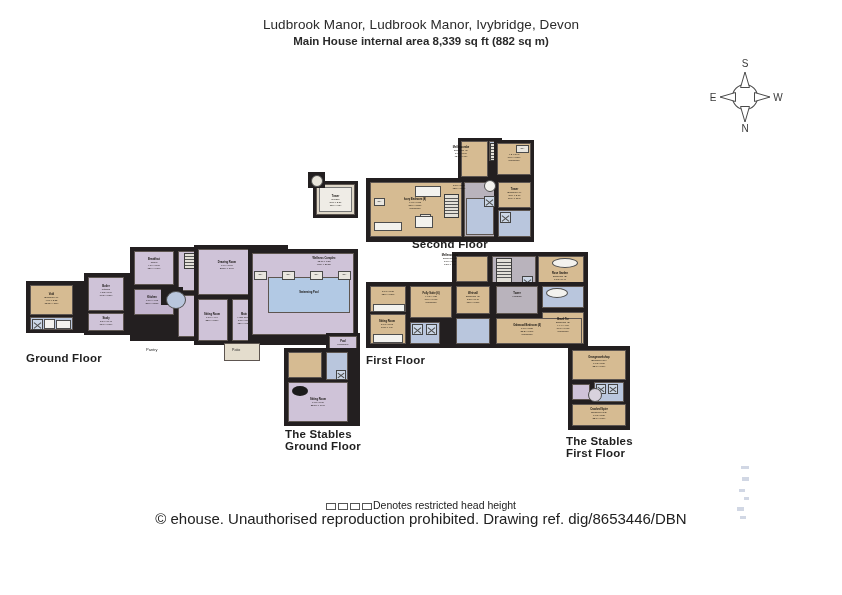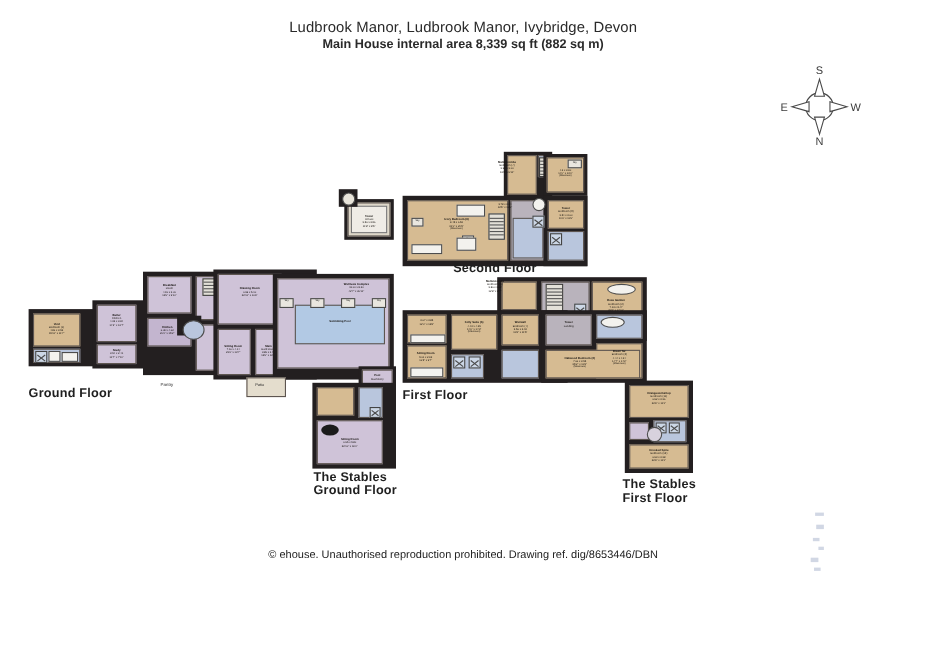--- a/index.html
+++ b/index.html
@@ -61,21 +61,21 @@
   .xbox:before,.xbox:after{content:"";position:absolute;left:0;top:50%;width:100%;
       height:0;border-top:.55px solid #4a4a4a;transform-origin:center;}
   .xbox:before{transform:rotate(38deg);}
   .xbox:after{transform:rotate(-38deg);}
 
   
   #footer{left:0;top:498px;width:842px;text-align:center;}
   #foot1{font-size:11px;font-weight:bold;color:#212121;line-height:15px;}
   #foot2{font-size:10.5px;color:#212121;line-height:14px;}
   #foot3{font-size:10.5px;color:#212121;line-height:14px;}
-  #foot4{font-size:10px;color:#212121;line-height:14px;}
+  #foot4{font-size:15px;color:#212121;line-height:14px;}
   .hh-glyph{display:inline-block;width:44px;height:7px;margin-right:3px;
             vertical-align:-1px;position:relative;}
   .hh-glyph i{position:absolute;top:0;bottom:0;width:8px;border:1px solid #555;
               border-top-color:#555;border-bottom-color:#555;}
 
   
   .artifact{position:absolute;background:#9aa7c4;opacity:.45;}
 </style>
 </head>
 <body>
@@ -452,14 +452,19 @@
 <div class="abs floor-label" style="left:566px;top:447px;">First Floor</div>
 
 <div class="artifact" style="left:741px;top:466px;width:8px;height:3px;"></div>
 <div class="artifact" style="left:742px;top:477px;width:7px;height:4px;"></div>
 <div class="artifact" style="left:739px;top:489px;width:6px;height:3px;"></div>
 <div class="artifact" style="left:744px;top:497px;width:5px;height:3px;"></div>
 <div class="artifact" style="left:737px;top:507px;width:7px;height:4px;"></div>
 <div class="artifact" style="left:740px;top:516px;width:6px;height:3px;"></div>
 
 <div id="footer" class="abs">
+  <div id="foot3">
+    <span class="hh-glyph">
+      <i style="left:0px"></i><i style="left:12px"></i><i style="left:24px"></i><i style="left:36px"></i>
+    </span><span>Denotes restricted head height</span>
+  </div>
   <div id="foot4">© ehouse. Unauthorised reproduction prohibited. Drawing ref. dig/8653446/DBN</div>
 </div>
 
 </body></html>

